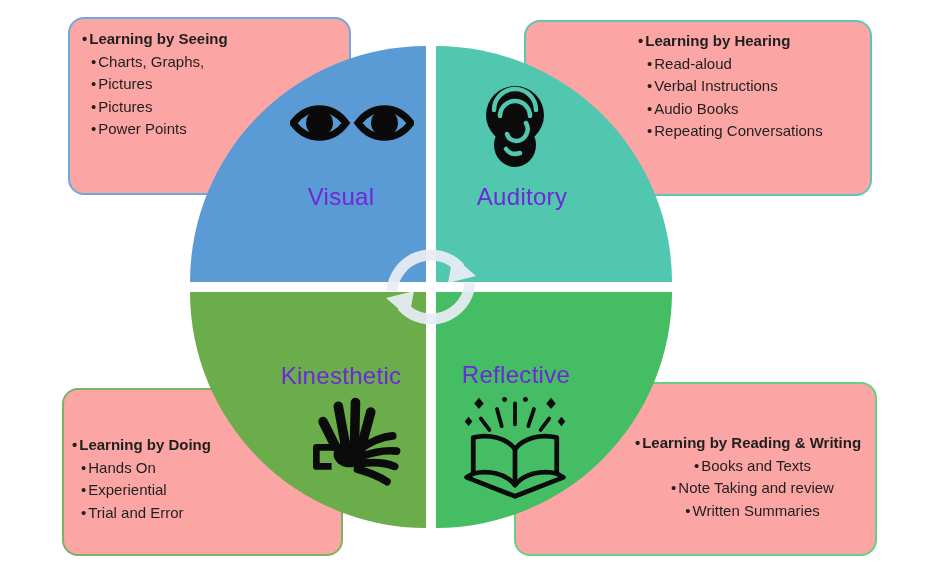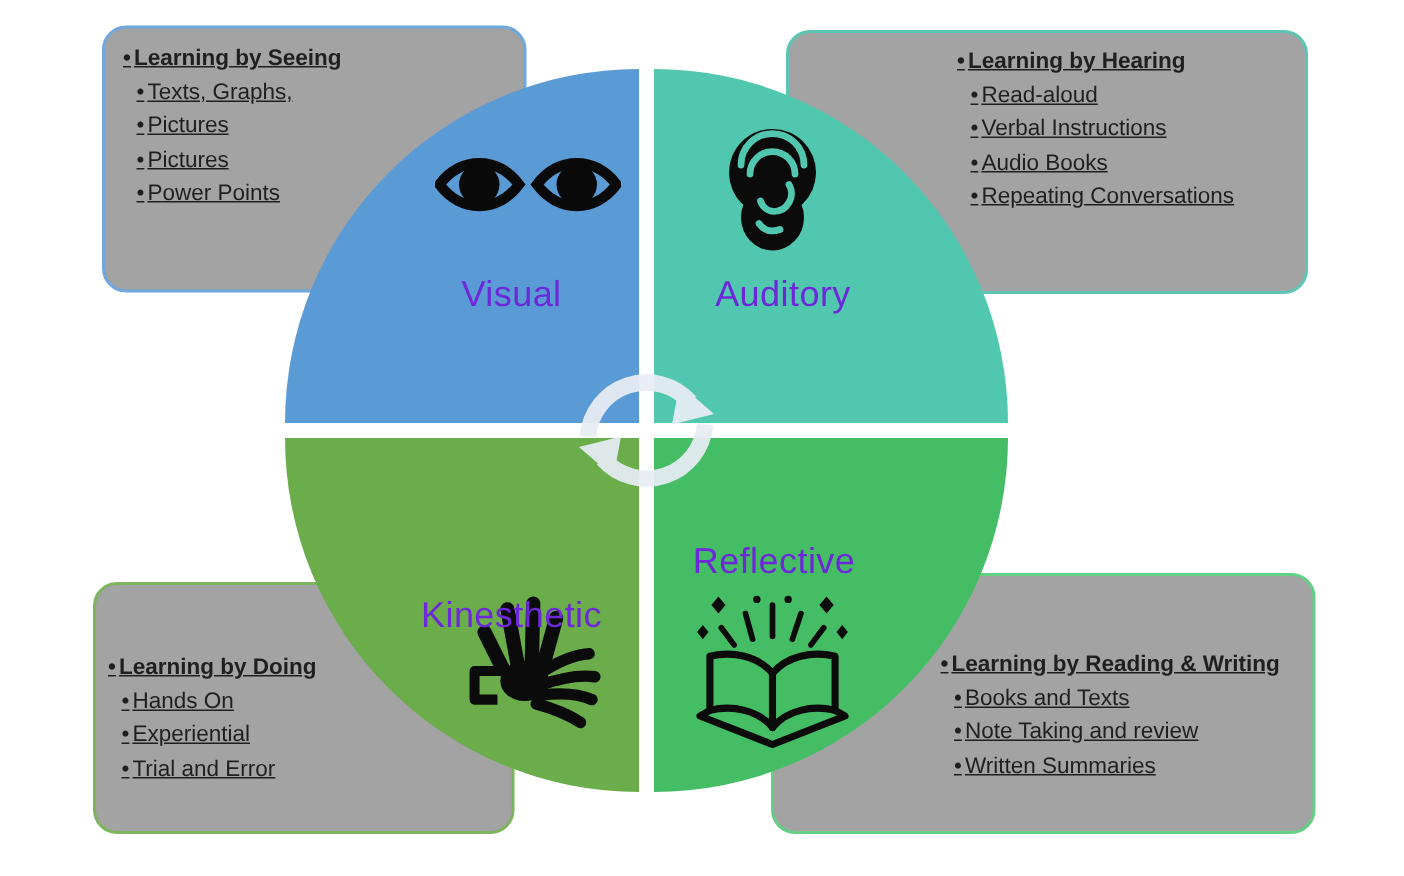--- a/index.html
+++ b/index.html
@@ -1,55 +1,55 @@
 <!DOCTYPE html>
 <html><head>
 <meta charset="utf-8">
 <style>
   html,body{margin:0;padding:0;background:#fff;}
   .canvas{
     position:relative;width:936px;height:584px;background:#fff;overflow:hidden;
     font-family:"Liberation Sans",sans-serif;color:#1f1f1f;
   }
   
-  .callout{position:absolute;background:#a3a3a3;border-radius:16px;border:2px solid #ccc;z-index:1;box-sizing:border-box;text-decoration:underline;}
+  .callout{position:absolute;background:#fca5a5;border-radius:16px;border:2px solid #ccc;z-index:1;box-sizing:border-box;}
   .callout.tl{left:68px;top:17px;width:283px;height:178px;border-color:#6fa8dc;padding:9px 8px 0 12px;}
   .callout.tr{left:524px;top:20px;width:348px;height:176px;border-color:#5cc6b2;padding:8px 18px 0 112px;}
   .callout.bl{left:62px;top:388px;width:281px;height:168px;border-color:#7cb45f;padding:44px 6px 0 8px;}
-  .callout.br{left:514px;top:382px;width:363px;height:174px;border-color:#63d083;padding:48px 6px 0 111px;}
+  .callout.br{left:514px;top:382px;width:363px;height:174px;border-color:#63d083;padding:48px 6px 0 111px;text-align:center;}
   .c-title{font-weight:bold;font-size:15px;line-height:22.5px;white-space:nowrap;}
   .c-item{font-size:15px;line-height:22.5px;padding-left:9px;white-space:nowrap;}
   .c-title::before,.c-item::before{content:"\2022";margin-right:2px;}
   
   .circle{position:absolute;left:190px;top:46px;width:482px;height:482px;z-index:2;}
   .quad{position:absolute;width:236px;height:236px;}
   .quad.q-visual{left:0;top:0;background:#5b9bd5;border-radius:236px 0 0 0;}
   .quad.q-auditory{left:246px;top:0;background:#52c7b0;border-radius:0 236px 0 0;}
   .quad.q-kinesthetic{left:0;top:246px;background:#6bac4b;border-radius:0 0 0 236px;}
   .quad.q-reflective{left:246px;top:246px;background:#45bd64;border-radius:0 0 236px 0;}
   .q-label{position:absolute;color:#6d28d9;font-size:24px;letter-spacing:.3px;transform:translate(-50%,-50%);white-space:nowrap;z-index:4;}
   .q-label.visual{left:151px;top:151px;}
   .q-label.auditory{left:332px;top:151px;}
-  .q-label.kinesthetic{left:151px;top:330px;margin-top:35px;}
+  .q-label.kinesthetic{left:151px;top:330px;}
   .q-label.reflective{left:326px;top:329px;}
   .q-icon{position:absolute;z-index:4;}
   .icon-eyes{left:100px;top:51px;}
   .icon-ear{left:290px;top:37px;}
   .icon-hands{left:113px;top:345px;}
   .icon-book{left:270px;top:344px;}
   .icon-cycle{left:186px;top:186px;z-index:5;}
 </style>
 </head>
 <body>
 
 <div class="canvas">
 
   <div class="callout tl">
     <div class="c-title">Learning by Seeing</div>
-    <div class="c-item">Texts, Graphs,</div>
+    <div class="c-item">Charts, Graphs,</div>
     <div class="c-item">Pictures</div>
     <div class="c-item">Pictures</div>
     <div class="c-item">Power Points</div>
   </div>
 
   <div class="callout tr">
     <div class="c-title">Learning by Hearing</div>
     <div class="c-item">Read-aloud</div>
     <div class="c-item">Verbal Instructions</div>
     <div class="c-item">Audio Books</div>

